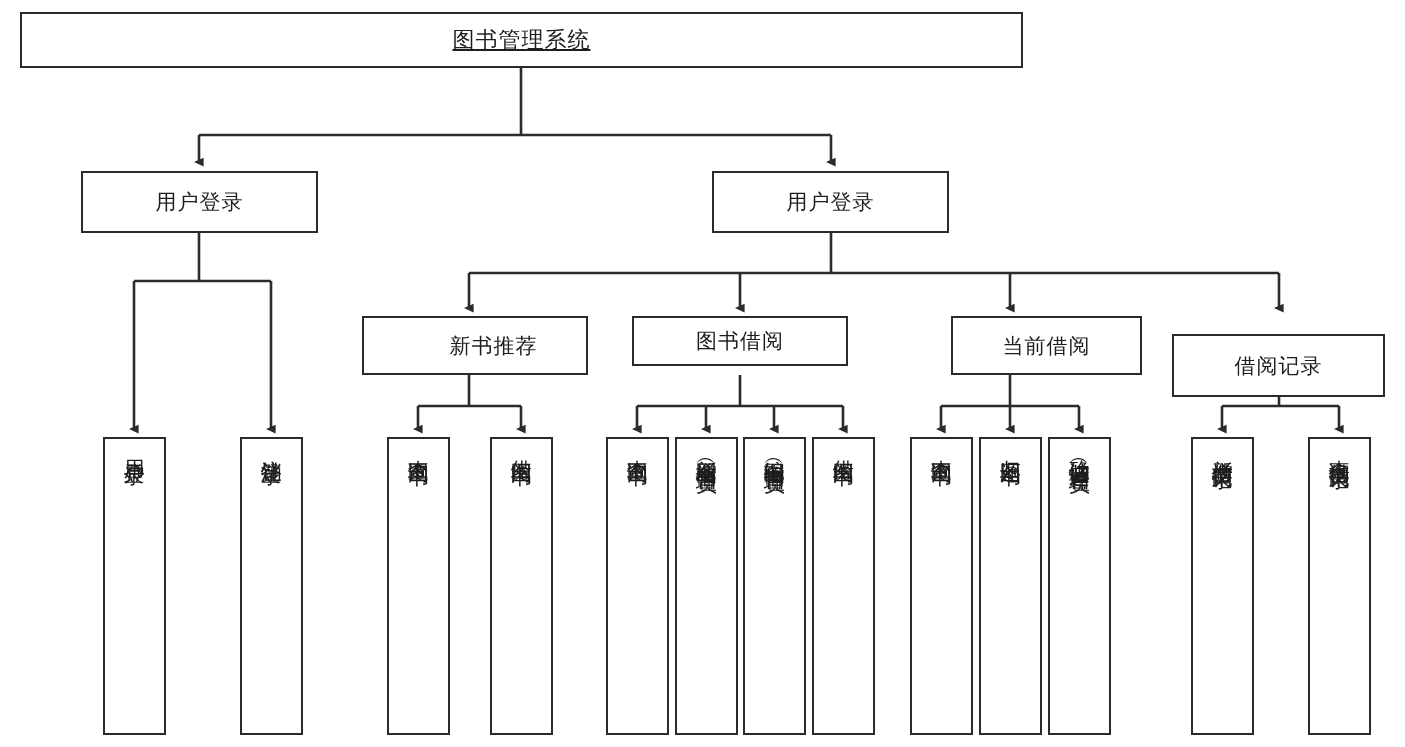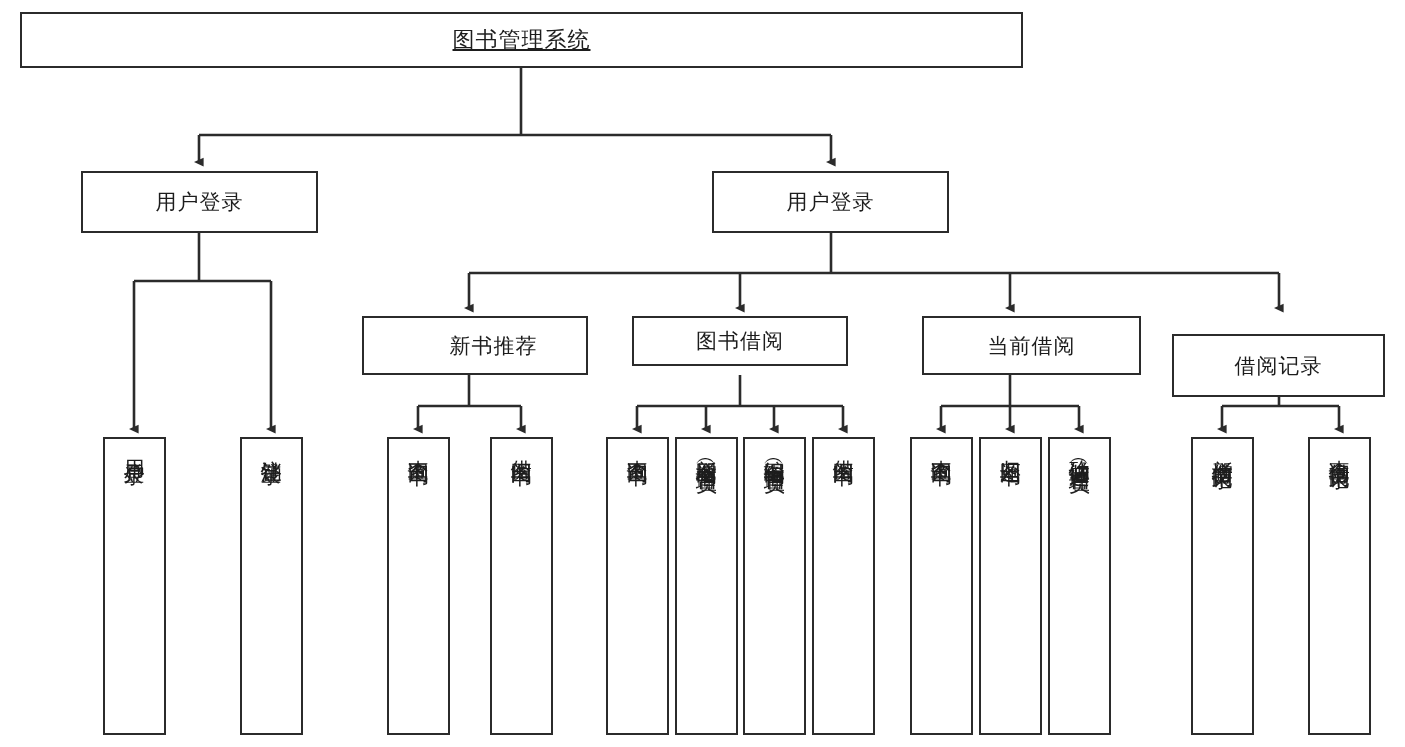--- a/index.html
+++ b/index.html
@@ -131,21 +131,21 @@
   <div class="node horiz" style="left:712px; top:171px; width:237px; height:62px;">
     <span>用户登录</span>
   </div>
 
   <div class="node horiz" style="left:362px; top:316px; width:226px; height:59px;padding-left:37px;">
     <span>新书推荐</span>
   </div>
   <div class="node horiz" style="left:632px; top:316px; width:216px; height:50px;">
     <span>图书借阅</span>
   </div>
-  <div class="node horiz" style="left:922px; top:316px; width:219px; height:59px;">
+  <div class="node horiz" style="left:951px; top:316px; width:191px; height:59px;">
     <span>当前借阅</span>
   </div>
   <div class="node horiz" style="left:1172px; top:334px; width:213px; height:63px;">
     <span>借阅记录</span>
   </div>
 
   <div class="node vert" style="left:103px; top:437px; width:63px; height:298px;">
     <span class="vtext">用户登录</span>
   </div>
   <div class="node vert" style="left:240px; top:437px; width:63px; height:298px;">

